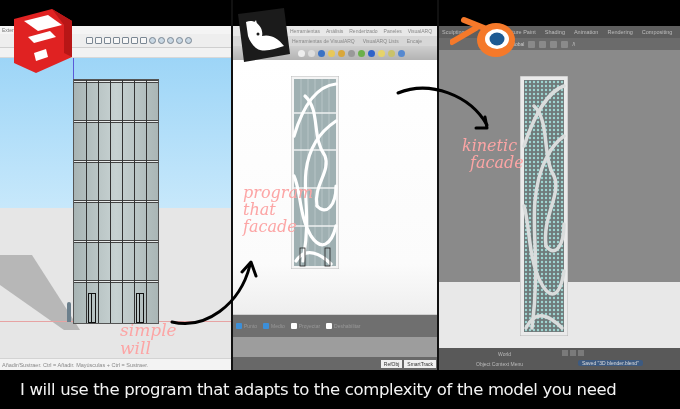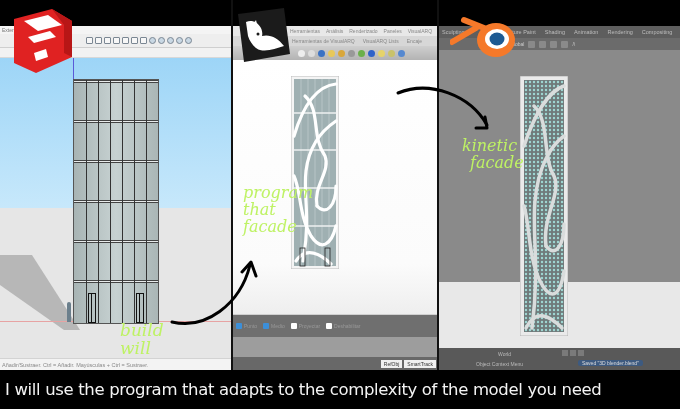--- a/index.html
+++ b/index.html
@@ -57,24 +57,24 @@
   #bl .footer .ctx { position: absolute; left: 38px; top: 13px; }
   #bl .footer .saved { position: absolute; left: 140px; top: 12px; background: #3d5a80; color: #ddd; padding: 0 4px; border-radius: 2px; }
   #bl .footer .icons { position: absolute; left: 124px; top: 2px; display: flex; gap: 2px; }
   #bl .footer .icons span { width: 6px; height: 6px; background: #7a7a7a; display: inline-block; }
   .bl-facade { position: absolute; left: 520px; top: 76px; width: 48px; height: 260px; }
 
   
   .logo { position: absolute; }
 
   
-  .hand { position: absolute; font-family: "DejaVu Serif", serif; font-style: italic; color: #bef264; line-height: 1.05; }
-
-  
-  .caption { position: absolute; left: 0; right: 0; top: 370px; height: 39px; background: #000; color: #f4f4f4; font-family: "DejaVu Sans", sans-serif; font-size: 16.5px; line-height: 39px; padding-left: 5px; white-space: nowrap; letter-spacing: -0.35px; }
+  .hand { position: absolute; font-family: "DejaVu Serif", serif; font-style: italic; color: #fca5a5; line-height: 1.05; }
+
+  
+  .caption { position: absolute; left: 0; right: 0; top: 370px; height: 39px; background: #000; color: #f4f4f4; font-family: "DejaVu Sans", sans-serif; font-size: 16.5px; line-height: 39px; padding-left: 20px; white-space: nowrap; letter-spacing: -0.35px; }
 
   .divider { position: absolute; top: 0; width: 2px; height: 370px; background: #111; }
 </style>
 </head>
 <body>
 
 <div id="sk" class="panel">
   <div class="topbar"></div>
   <div class="menubar">Extensi</div>
   <div class="toolbar">
@@ -271,21 +271,21 @@
 </svg>
 
 <svg style="position:absolute; left:0; top:0; width:680px; height:370px; pointer-events:none">
   <path d="M172 322 C 205 330, 240 305, 250 265" fill="none" stroke="#000" stroke-width="3" stroke-linecap="round"></path>
   <path d="M242 272 L 251 262 L 256 276" fill="none" stroke="#000" stroke-width="3" stroke-linecap="round" stroke-linejoin="round"></path>
   <path d="M398 93 C 430 80, 470 95, 487 125" fill="none" stroke="#000" stroke-width="3" stroke-linecap="round"></path>
   <path d="M476 128 L 487 128 L 485 117" fill="none" stroke="#000" stroke-width="3" stroke-linecap="round" stroke-linejoin="round"></path>
 </svg>
 
 <div class="hand" style="left:120px; top:322px; font-size:17px">
-  <div>build</div>
+  <div>simple</div>
   <div>will</div>
 </div>
 <div class="hand" style="left:243px; top:185px; font-size:16px">
   <div>program</div>
   <div>that</div>
   <div>facade</div>
 </div>
 <div class="hand" style="left:462px; top:138px; font-size:16px">
   <div>kinetic</div>
   <div style="padding-left:8px">facade</div>

